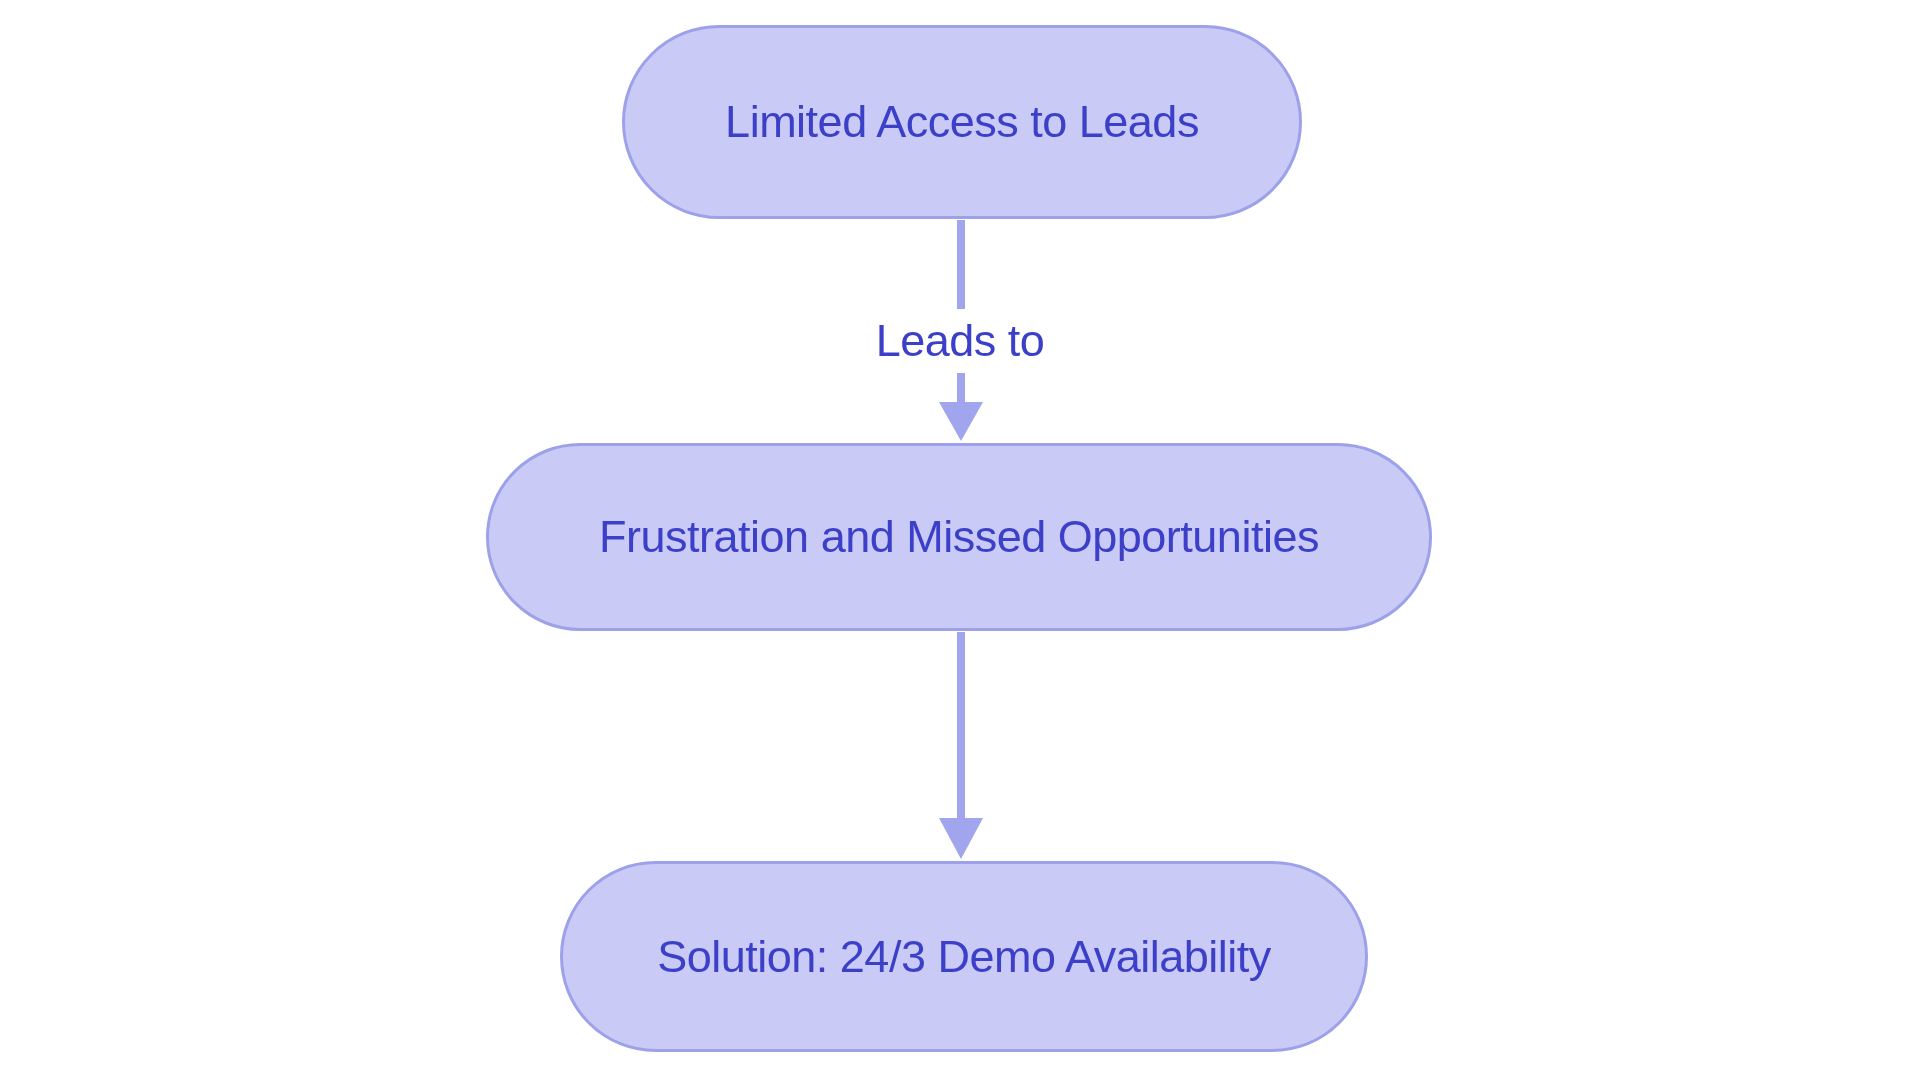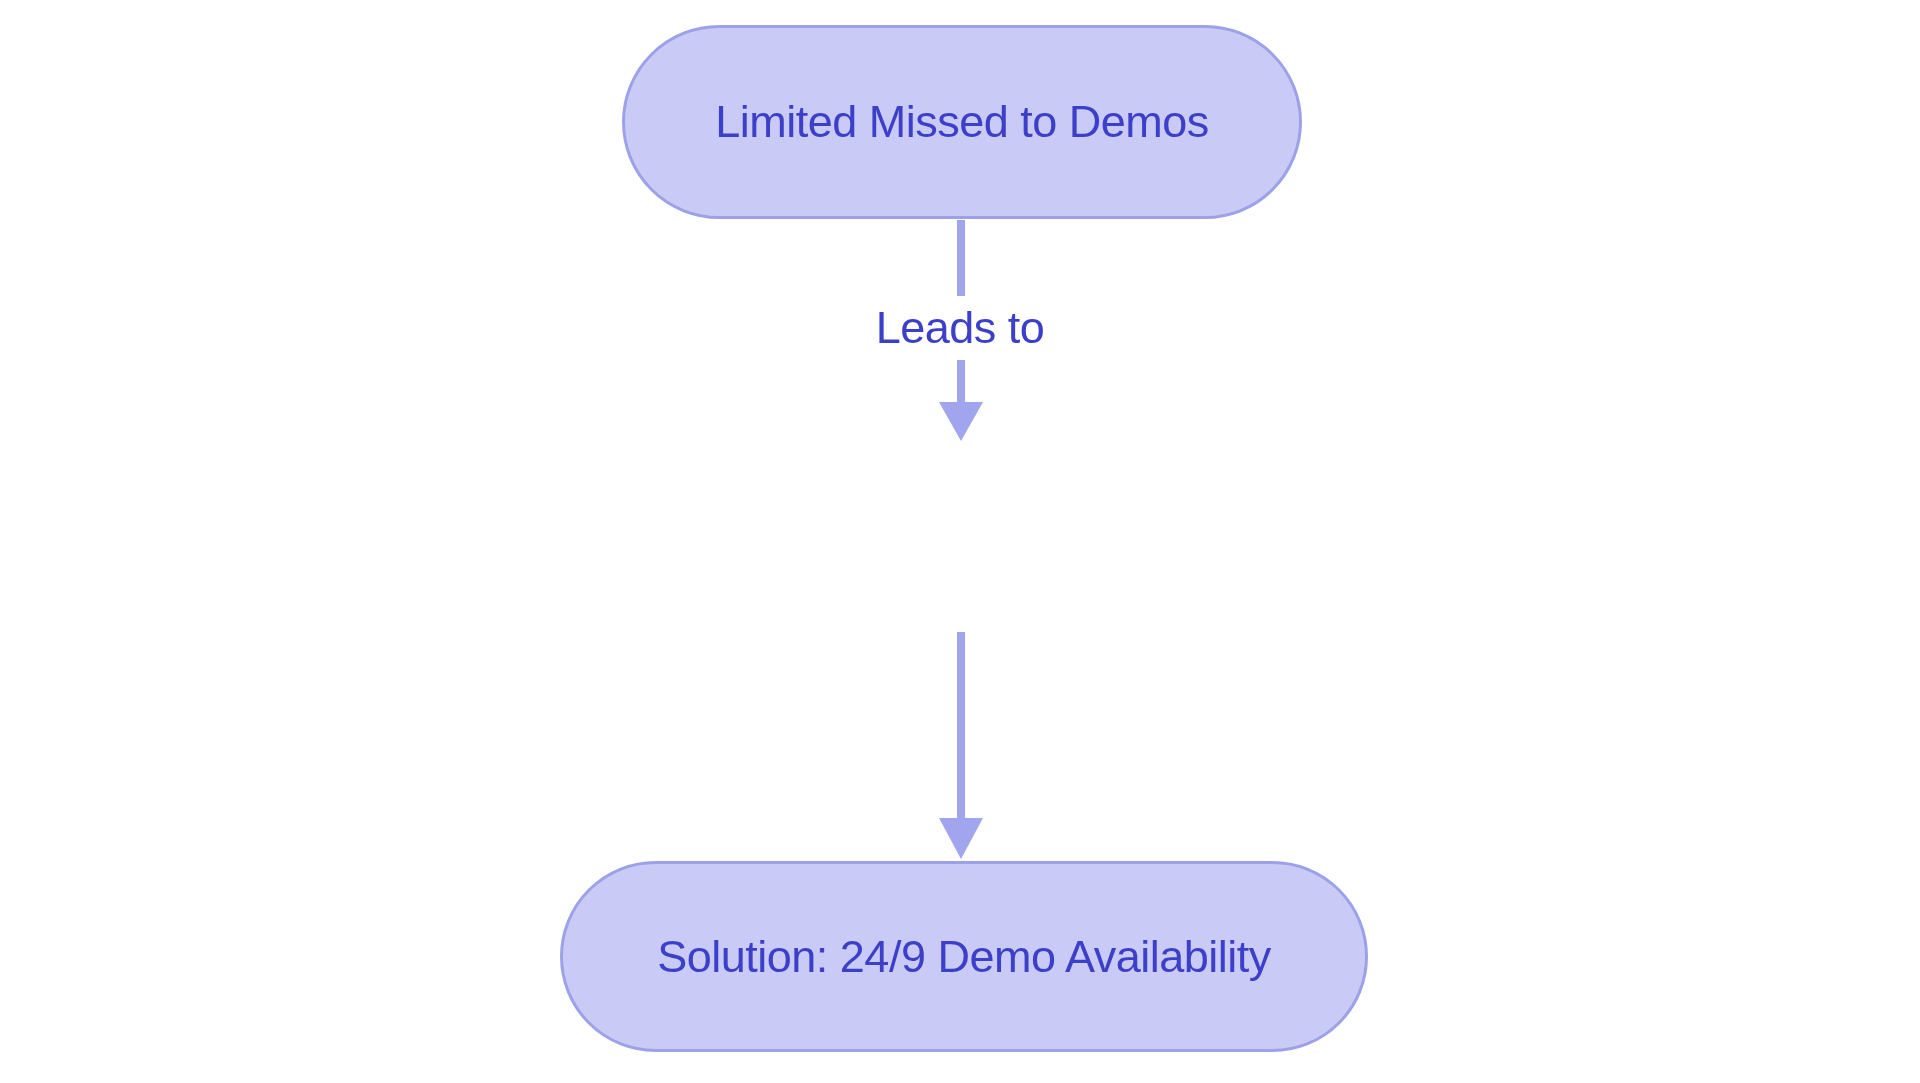--- a/index.html
+++ b/index.html
@@ -44,20 +44,21 @@
   .node-3 { left: 560px; top: 861px; width: 808px; height: 191px; }
   .edge-label {
     position: absolute;
     transform: translate(-50%, -50%);
     background: #ffffff;
     color: #3c3fc8;
     font-size: 45px;
     letter-spacing: -0.5px;
     padding: 6px 14px;
     white-space: nowrap;
+    margin-top: 13px;
   }
   .edge-label-1 { left: 960px; top: 328px; }
   .edge-label-2 { left: 960px; top: 747px; }
 </style>
 </head>
 <body>
 
 <div class="canvas">
 
   <svg class="edge-layer" width="1920" height="1083" viewBox="0 0 1920 1083">
@@ -65,24 +66,27 @@
       <line x1="961" y1="220" x2="961" y2="404" stroke="#a0a5ee" stroke-width="8"></line>
       <polygon points="939,402 983,402 961,441" fill="#a0a5ee"></polygon>
     </g>
     <g>
       <line x1="961" y1="632" x2="961" y2="820" stroke="#a0a5ee" stroke-width="8"></line>
       <polygon points="939,818 983,818 961,859" fill="#a0a5ee"></polygon>
     </g>
   </svg>
 
   <div class="flow-node node-1">
-    <span>Limited Missed to Demos</span>
+    <span>Limited Access to Leads</span>
   </div>
 
+  <div class="flow-node node-2">
+    <span>Frustration and Missed Opportunities</span>
+  </div>
 
   <div class="flow-node node-3">
-    <span>Solution: 24/9 Demo Availability</span>
+    <span>Solution: 24/3 Demo Availability</span>
   </div>
 
   <div class="edge-label edge-label-1">Leads to</div>
 
 
 </div>
 
 </body></html>

